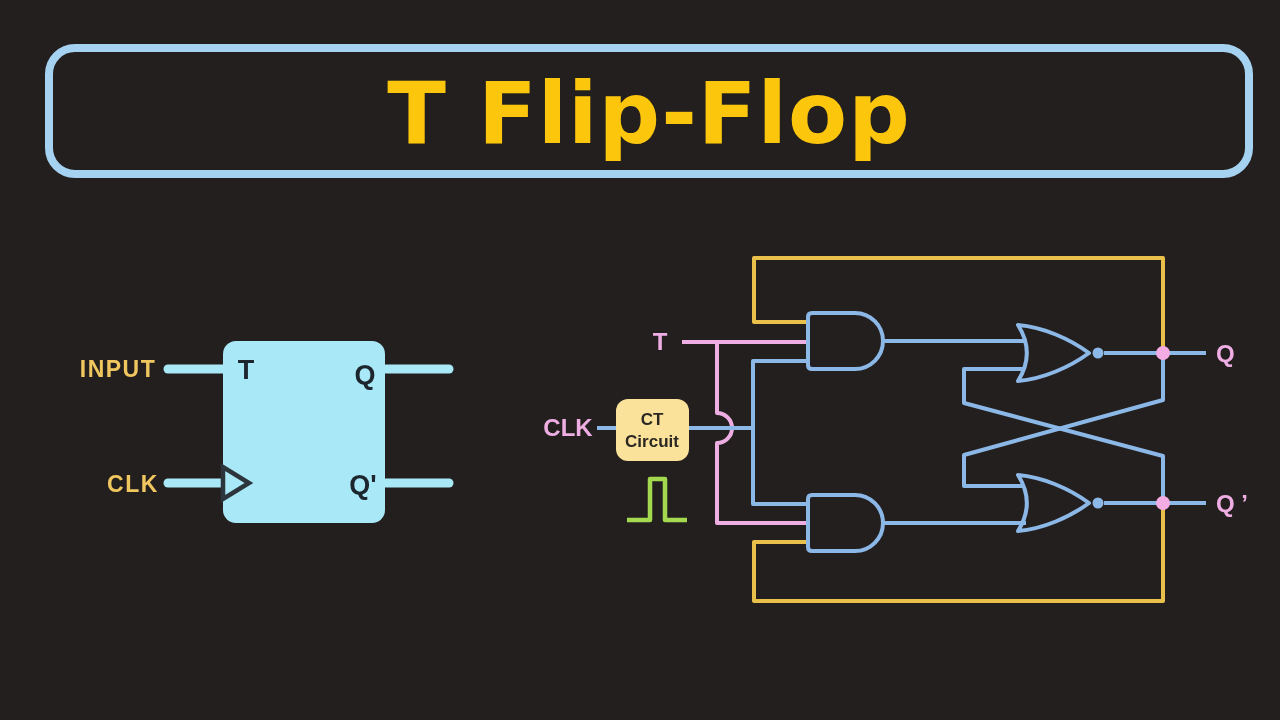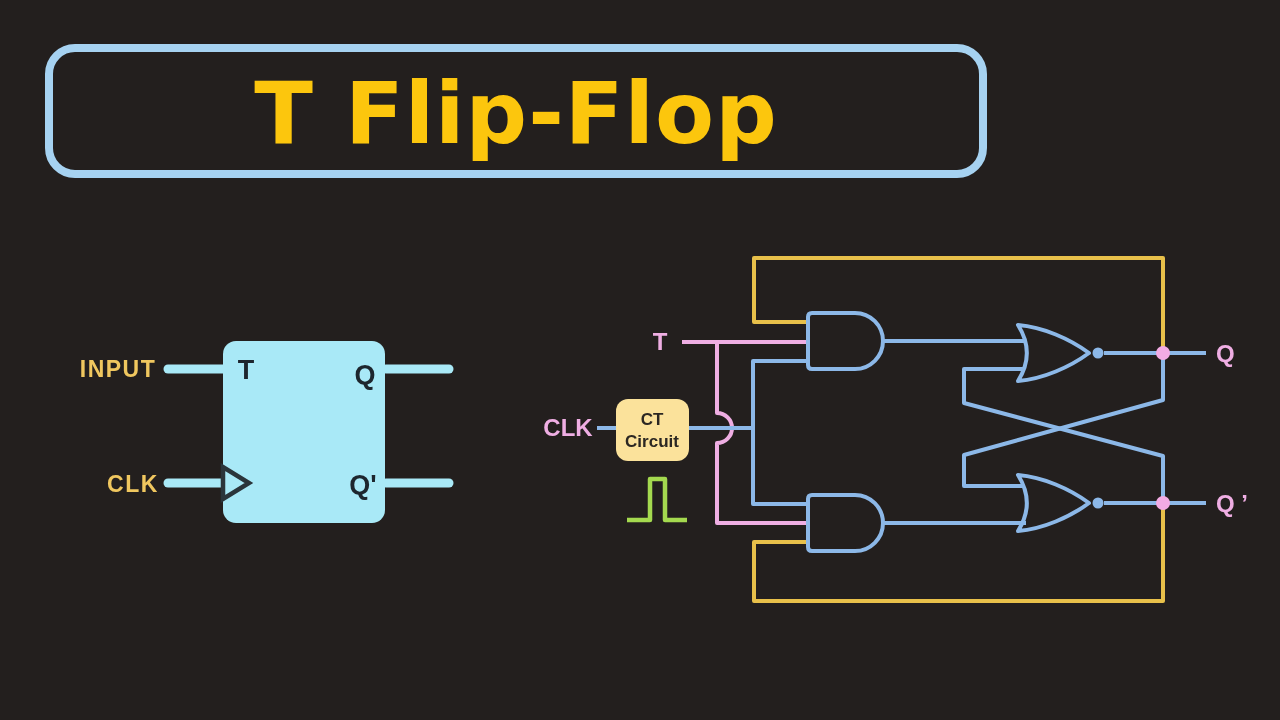--- a/index.html
+++ b/index.html
@@ -10,21 +10,21 @@
     font-family: "Liberation Sans", sans-serif;
   }
   .stage {
     position: relative;
     width: 1280px; height: 720px;
     background: var(--background, #231f1e);
   }
   .title-box {
     position: absolute;
     left: 45px; top: 44px;
-    width: 942px; height: 134px;
+    width: 1208px; height: 134px;
     box-sizing: border-box;
     border: 8px solid var(--title-border-blue, #a6d2f1);
     border-radius: 30px;
     display: flex; align-items: center; justify-content: center;
   }
   .title-text {
     color: var(--title-yellow, #fcc60d);
     font-family: "DejaVu Sans", sans-serif;
     font-weight: bold;
     font-size: 86px;

